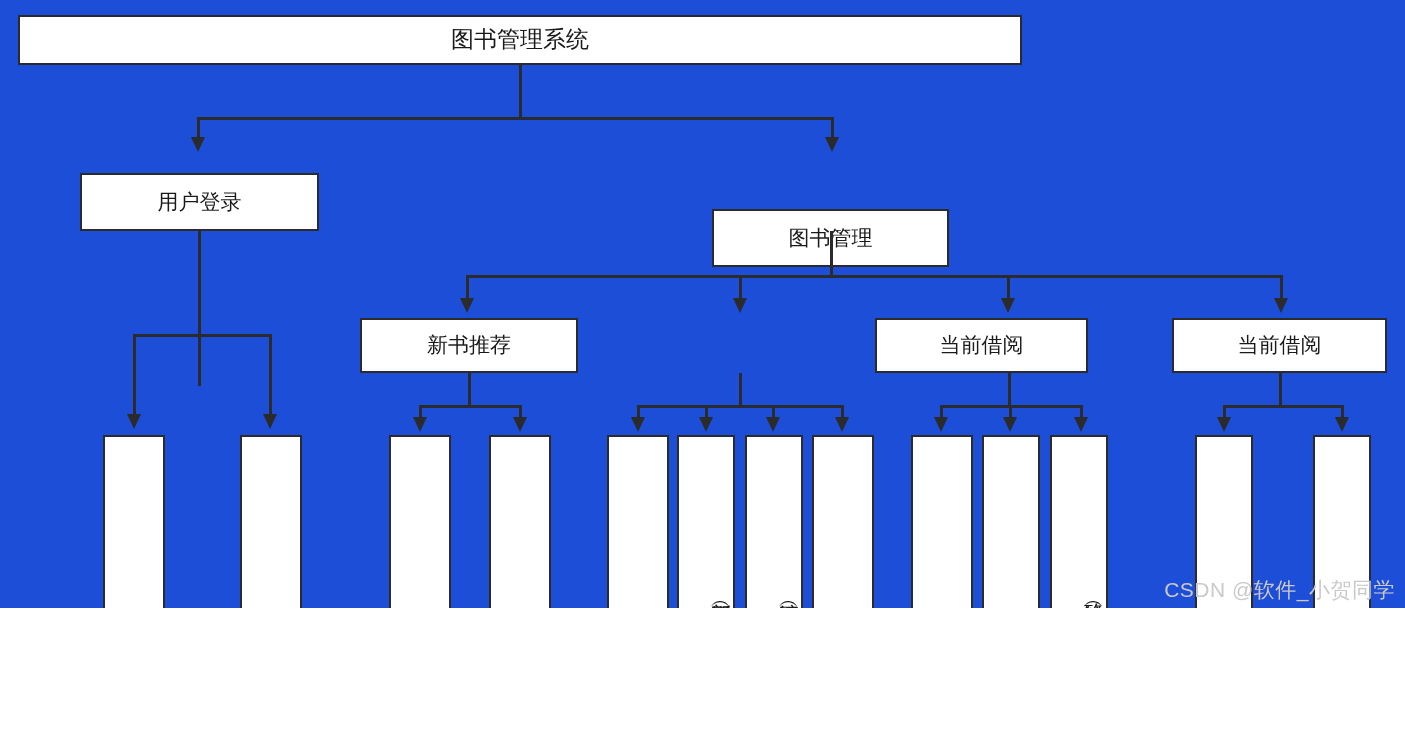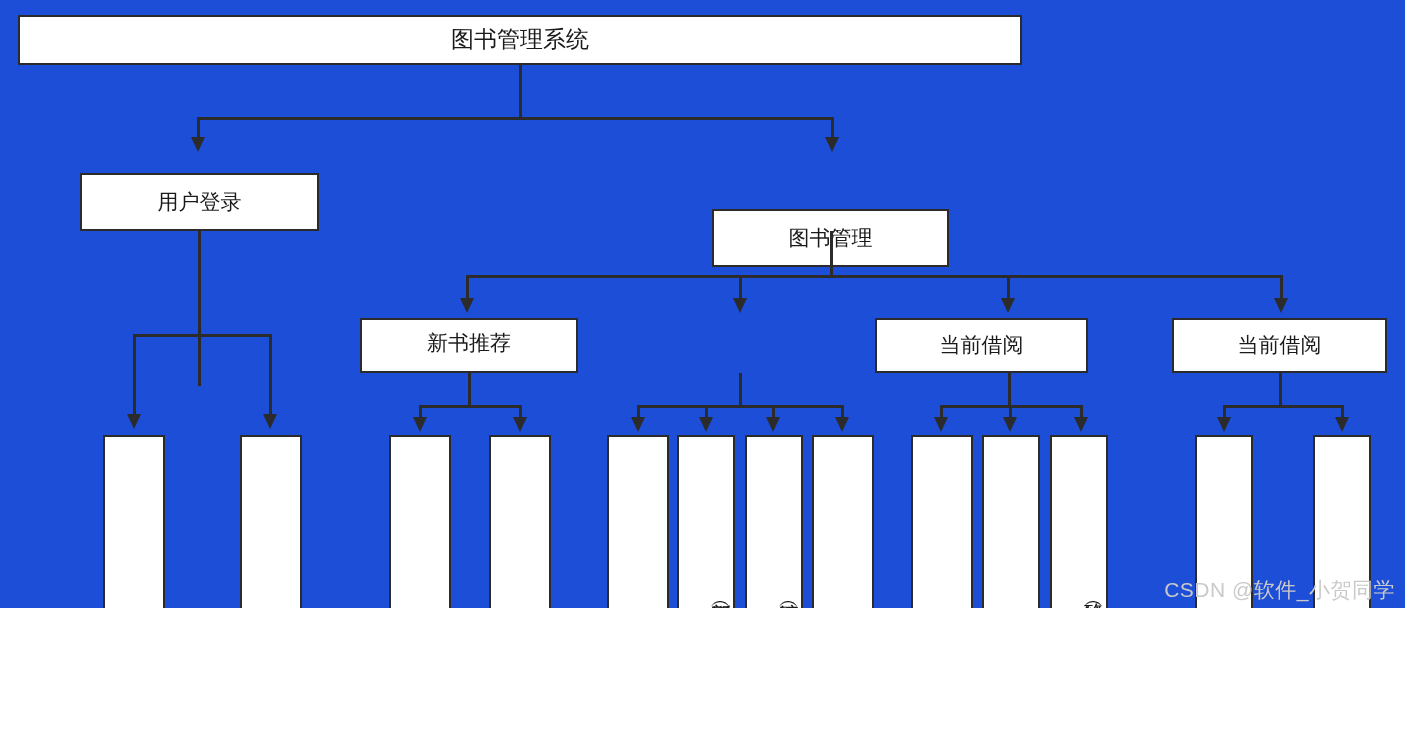--- a/index.html
+++ b/index.html
@@ -116,21 +116,21 @@
 
   <div class="ln v" style="left:739px; top:275px; height:25px;"></div>
   <div class="arrow" style="left:733px; top:298px;"></div>
 
   <div class="ln v" style="left:1007px; top:275px; height:25px;"></div>
   <div class="arrow" style="left:1001px; top:298px;"></div>
 
   <div class="ln v" style="left:1280px; top:275px; height:25px;"></div>
   <div class="arrow" style="left:1274px; top:298px;"></div>
 
-  <div class="node h" style="left:360px; top:318px; width:218px; height:55px;font-family:Liberation Mono, monospace;">
+  <div class="node h" style="left:360px; top:318px; width:218px; height:55px;">
     <span>新书推荐</span>
   </div>
 
 
   <div class="node h" style="left:875px; top:318px; width:213px; height:55px;font-family:Liberation Serif, serif;">
     <span>当前借阅</span>
   </div>
 
   <div class="node h" style="left:1172px; top:318px; width:215px; height:55px;">
     <span>当前借阅</span>

